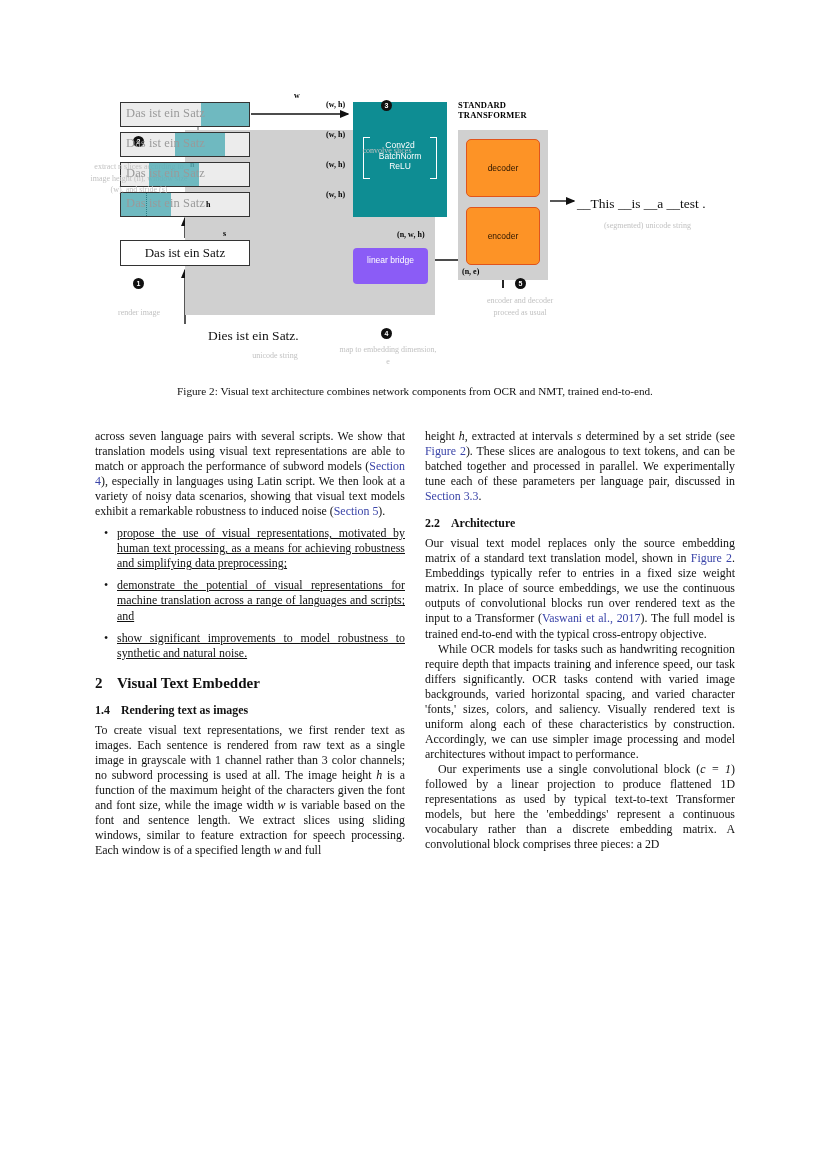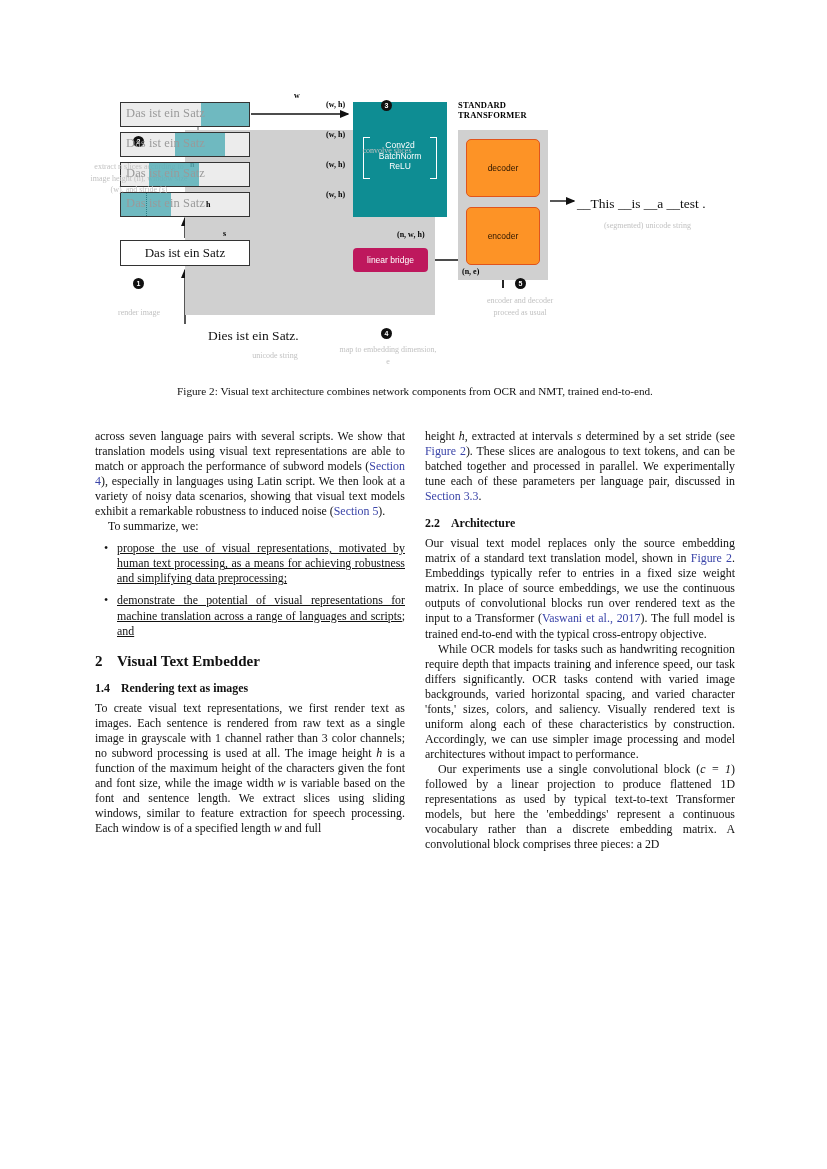--- a/index.html
+++ b/index.html
@@ -200,22 +200,22 @@
     width: 6px; height: 40px;
     border-top: 1.3px solid #fff;
     border-bottom: 1.3px solid #fff;
   }
   .bracket.l { left: 10px; border-left: 1.3px solid #fff; }
   .bracket.r { right: 10px; border-right: 1.3px solid #fff; }
 
   .bridge {
     position: absolute;
     left: 263px; top: 160px;
-    width: 75px; height: 24px;
-    background: #be185d;
+    width: 75px; height: 36px;
+    background: #8b5cf6;
     border-radius: 4px;
     font-family: "Liberation Sans", sans-serif;
     font-size: 8.5px;
     color: #fff;
     text-align: center;
     line-height: 24px;
   }
 
   
   .tbox {
@@ -434,25 +434,25 @@
     <div class="annot a5">encoder and decoder proceed as usual</div>
     <div class="annot a-uni">unicode string</div>
     <div class="annot a-seg">(segmented) unicode string</div>
   </div>
 
   <div class="fig-caption">Figure 2: Visual text architecture combines network components from OCR and NMT, trained end-to-end.</div>
 
   <div class="col col-left">
     <p class="noindent"><span>across seven language pairs with several scripts. We show that translation models using visual text representations are able to match or approach the performance of subword models (</span><span class="ref">Section 4</span><span>), especially in languages using Latin script. We then look at a variety of noisy data scenarios, showing that visual text models exhibit a remarkable robustness to induced noise (</span><span class="ref">Section 5</span><span>).</span></p>
 
-    <p>To summarize, we:</p>
 
     <ul class="bullets">
       <li>propose the use of visual representations, motivated by human text processing, as a means for achieving robustness and simplifying data preprocessing;</li>
       <li>demonstrate the potential of visual representations for machine translation across a range of languages and scripts; and</li>
+      <li>show significant improvements to model robustness to synthetic and natural noise.</li>
     </ul>
 
     <h2 class="sec"><span class="num">2</span><span>Visual Text Embedder</span></h2>
 
     <h3 class="subsec"><span class="num">1.4</span><span>Rendering text as images</span></h3>
 
     <p class="noindent"><span>To create visual text representations, we first render text as images. Each sentence is rendered from raw text as a single image in grayscale with 1 channel rather than 3 color channels; no subword processing is used at all. The image height </span><span class="mvar">h</span><span> is a function of the maximum height of the characters given the font and font size, while the image width </span><span class="mvar">w</span><span> is variable based on the font and sentence length. We extract slices using sliding windows, similar to feature extraction for speech processing. Each window is of a specified length </span><span class="mvar">w</span><span> and full</span></p>
   </div>
 
   <div class="col col-right">

